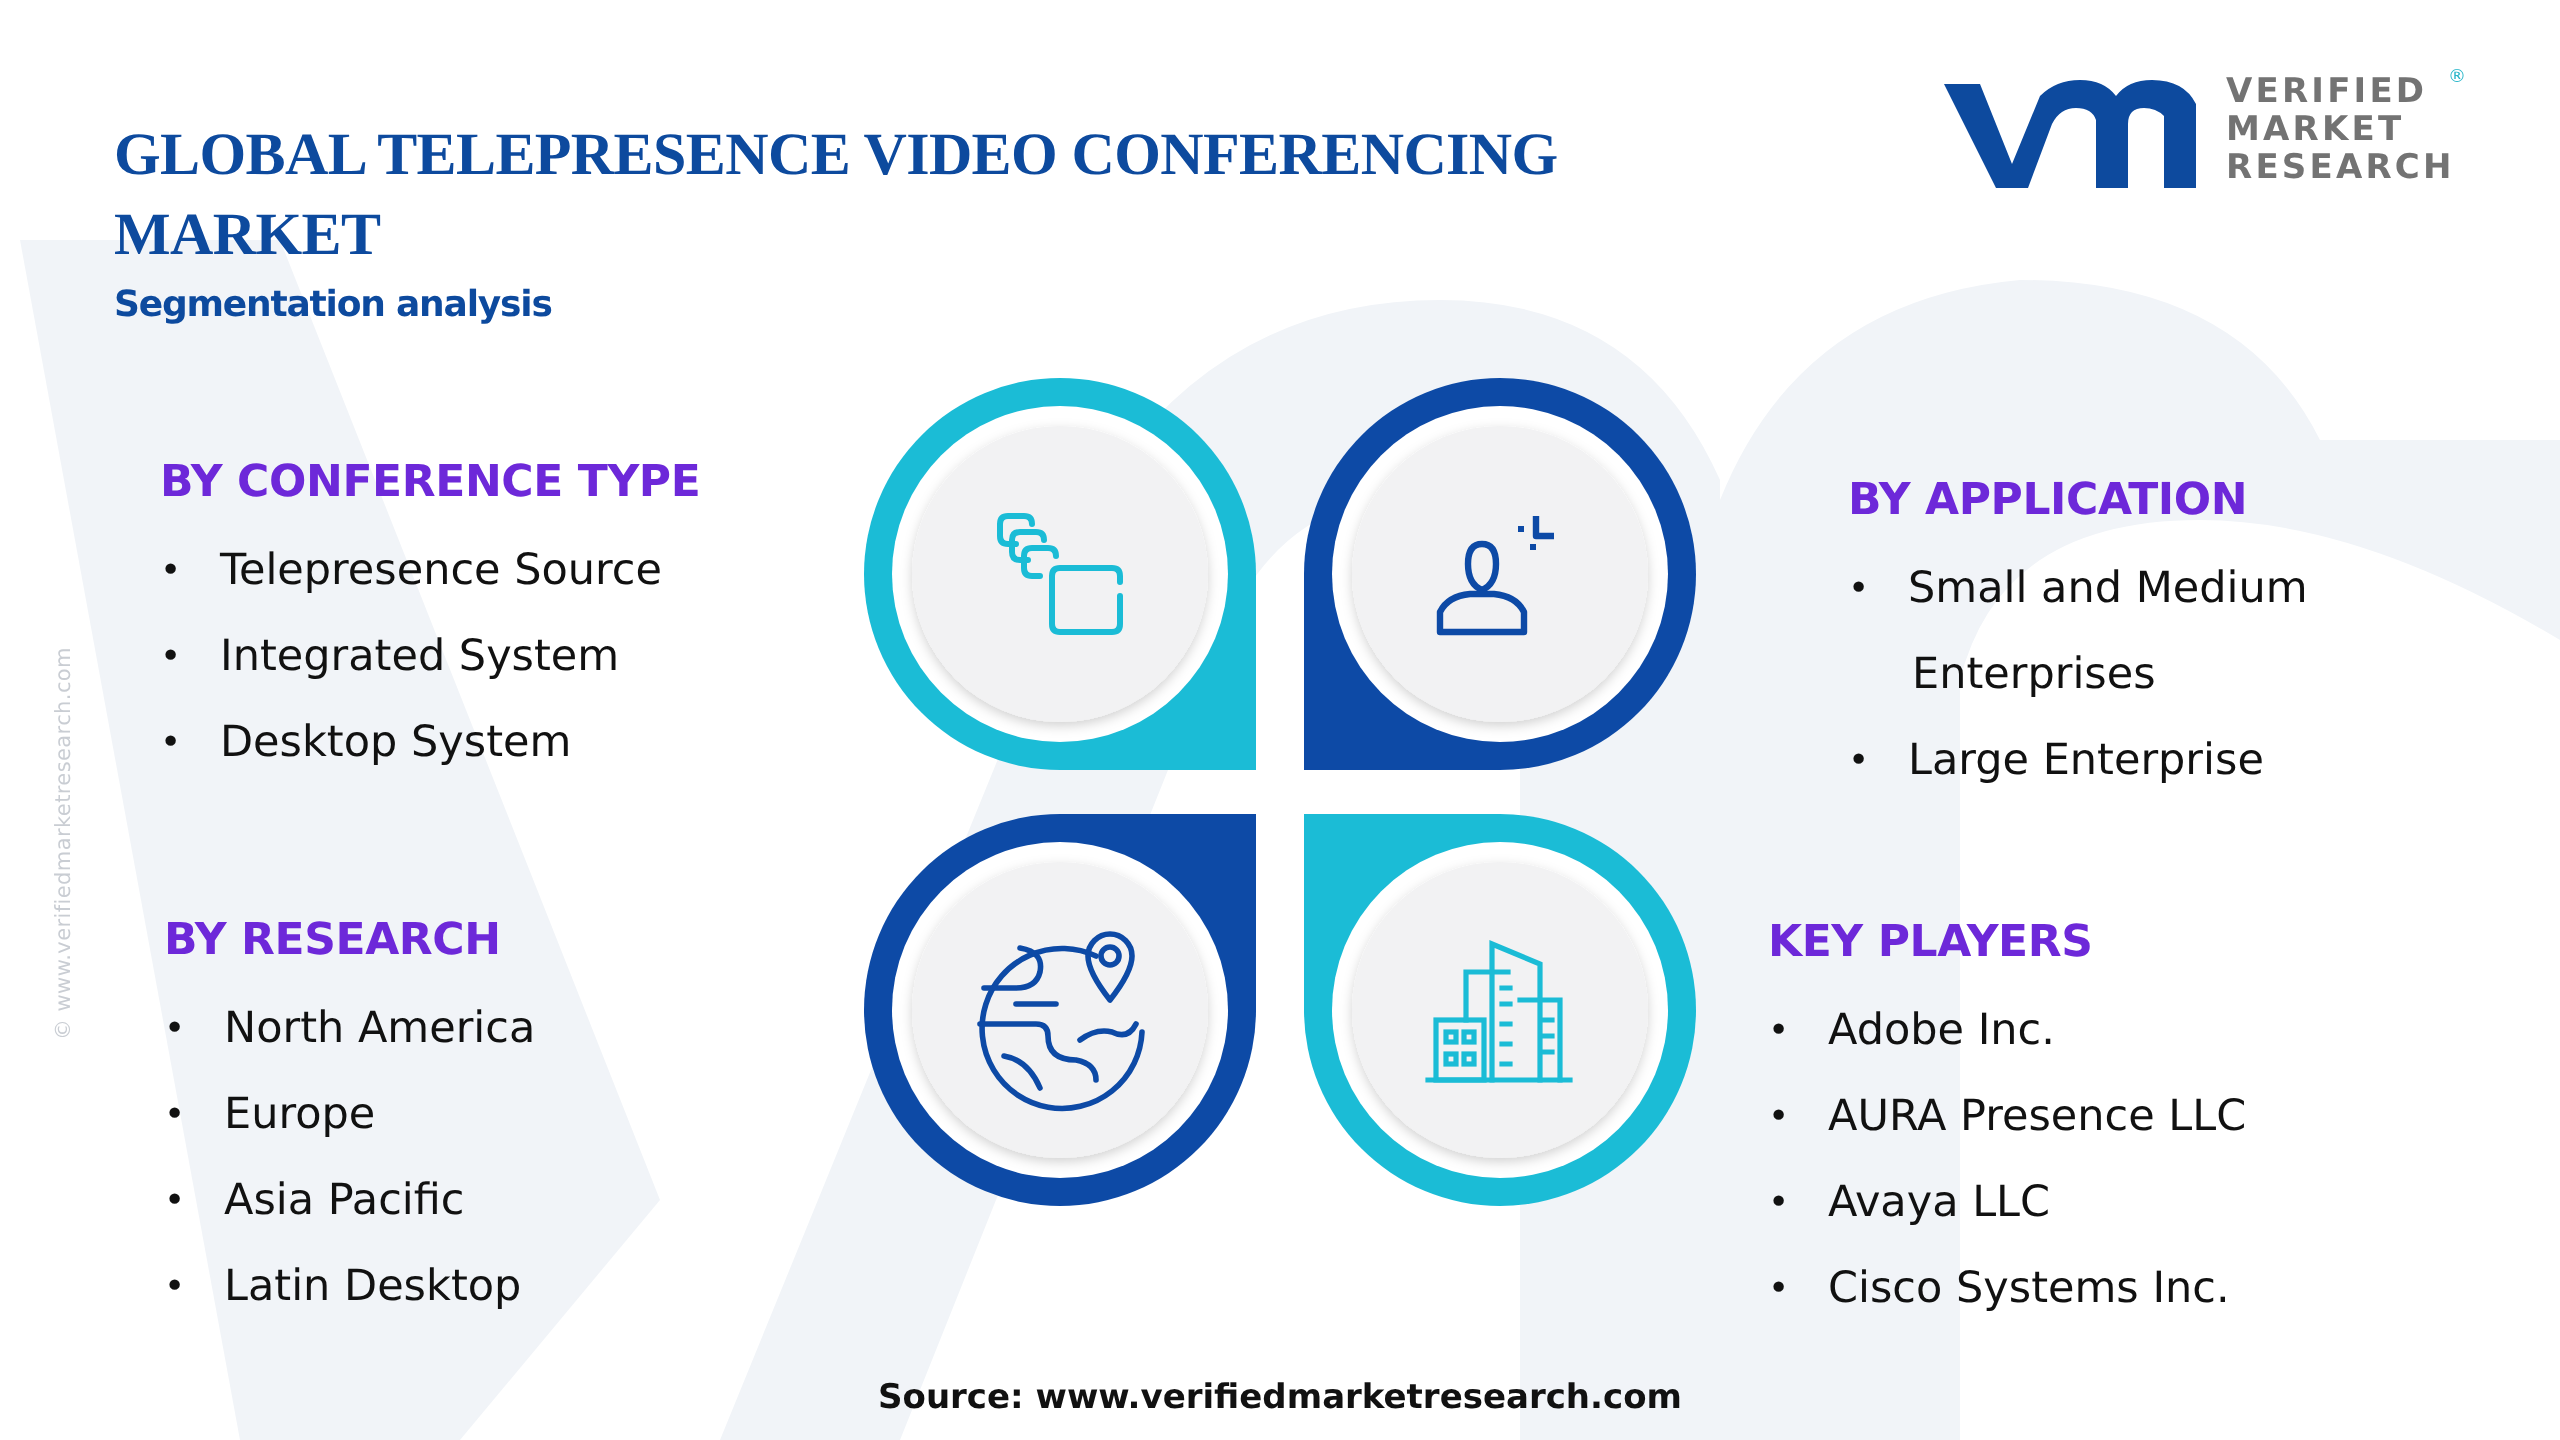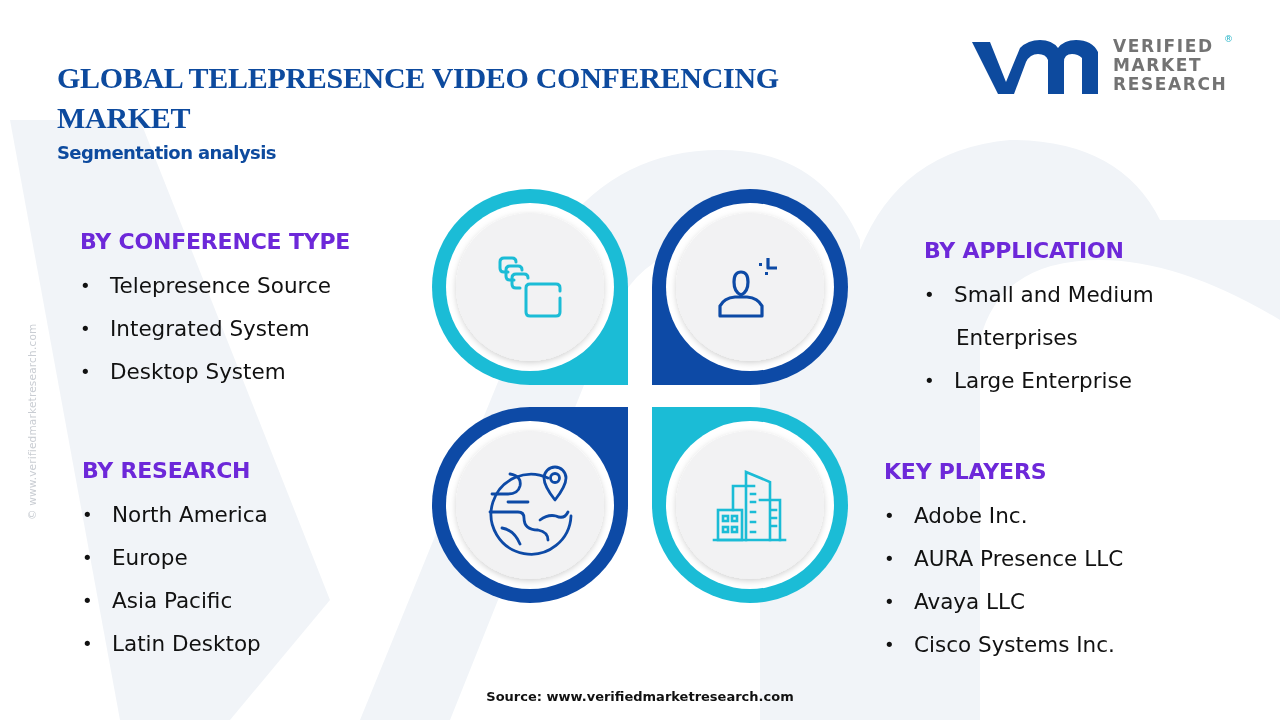--- a/index.html
+++ b/index.html
@@ -42,21 +42,21 @@
   .sec-conf ul { margin-top:8px; }
   .sec-geo { left:82px; top:457px; }
   .sec-geo ul { margin-top:8px; }
   .sec-app { left:924px; top:237px; }
   .sec-app ul { margin-top:8px; }
   .sec-key { left:884px; top:445px;margin-top:13px; }
   .sec-key ul { margin-top:8px; }
   .diagram { position:absolute; left:0; top:0; width:1280px; height:720px; z-index:1; }
   .source {
     position:absolute; left:0; width:1280px; top:689px; text-align:center;
-    font-size:13px; color:#111; font-weight:bold; z-index:2;
+    font-size:17px; color:#111; font-weight:bold; z-index:2;
   }
 </style>
 </head>
 <body>
 
 <svg class="bg-mark" viewBox="0 0 1280 720">
   <path d="M10 120 L140 120 L330 600 L230 720 L120 720 Z" fill="#F1F4F8"></path>
   <path d="M360 720 L560 230 Q620 150 720 150 Q820 150 860 240 L860 720 L760 720 L760 300 Q740 250 700 250 Q640 250 610 320 L450 720 Z" fill="#F1F4F8"></path>
   <path d="M860 720 L860 250 Q900 150 1010 140 Q1120 140 1160 220 L1280 220 L1280 320 Q1180 260 1100 260 Q1000 260 980 340 L980 720 Z" fill="#F1F4F8"></path>
 </svg>

